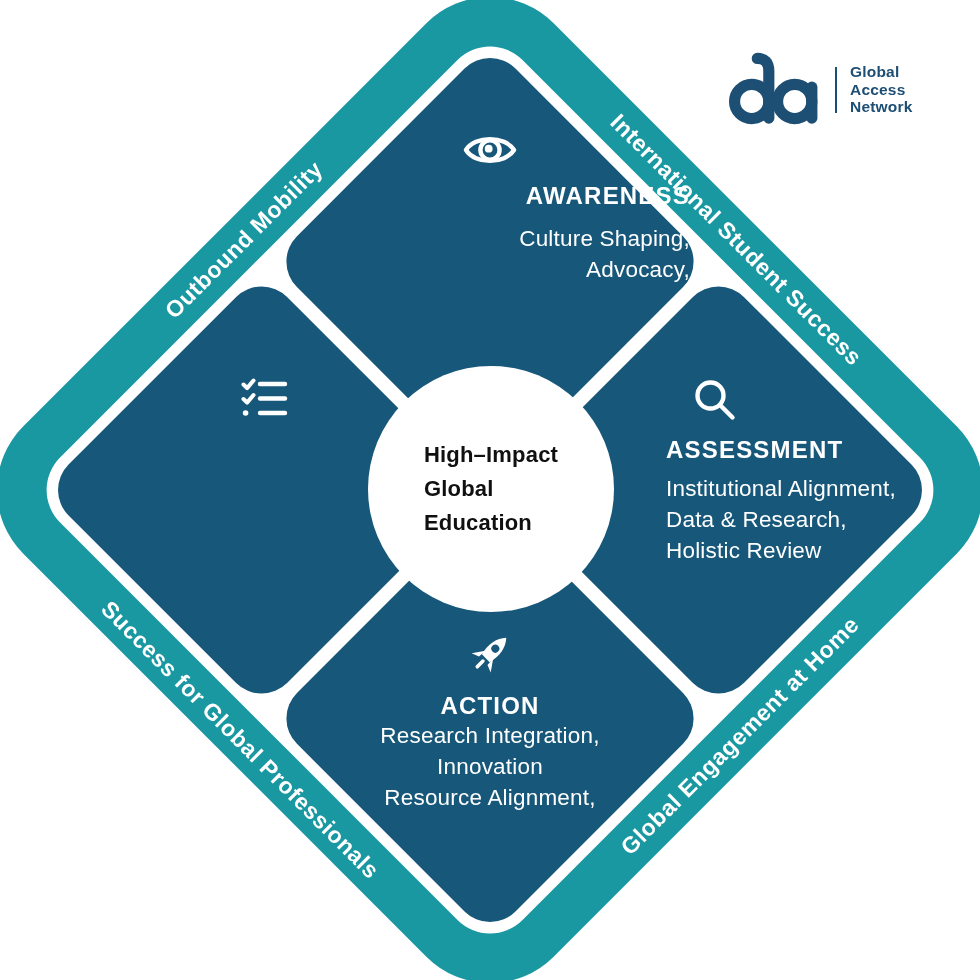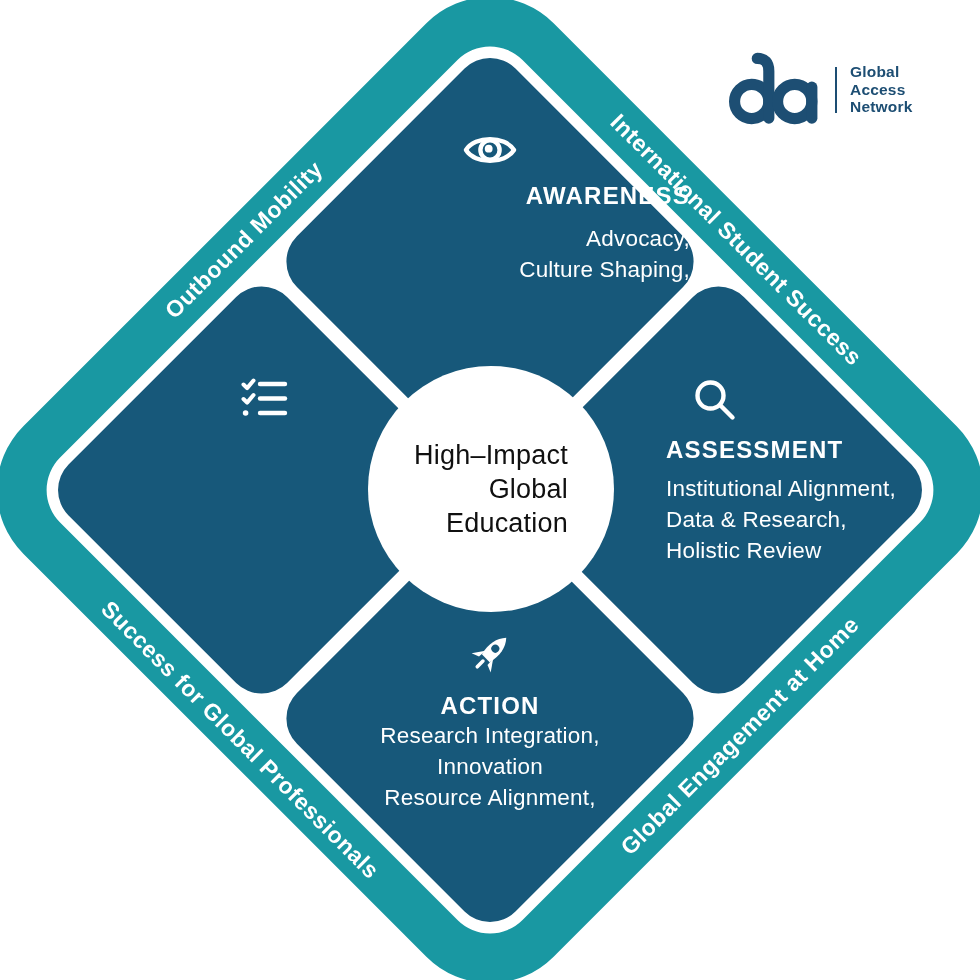--- a/index.html
+++ b/index.html
@@ -30,21 +30,21 @@
     display:grid;grid-template-columns:1fr 1fr;grid-template-rows:1fr 1fr;gap:14px;
   }
   .quad-cell{background:var(--blue);border-radius:36px;}
 
   
   .center-circle{
     position:absolute;left:368px;top:366px;width:246px;height:246px;border-radius:50%;
     background:var(--white);z-index:5;display:flex;align-items:center;justify-content:center;
   }
   .center-title{
-    text-align:right;font-weight:400;font-size:27px;line-height:34px;color:var(--ink);
+    text-align:left;font-weight:700;font-size:22px;line-height:34px;color:var(--ink);
     letter-spacing:.2px;
   }
 
   
   .q-content{position:absolute;z-index:10;color:var(--white);}
   .q-title{font-weight:700;font-size:24px;letter-spacing:1.2px;}
   .q-items{font-size:22.5px;line-height:31px;letter-spacing:.2px;}
   .q-icon{display:block;}
 
   .q-top{left:290px;top:128px;width:400px;text-align:right;}
@@ -106,22 +106,22 @@
   </div>
 
   <div class="q-content q-top">
     <svg class="q-icon" width="56" height="44" viewBox="0 0 56 44">
       <path class="stroke" d="M4 22 C 13 7.5, 43 7.5, 52 22 C 43 36.5, 13 36.5, 4 22 Z" stroke-width="4.4" stroke-linejoin="round"></path>
       <circle class="stroke" cx="28" cy="22" r="9.6" stroke-width="4.4"></circle>
       <circle class="fillw" cx="26.7" cy="20.7" r="3.9"></circle>
     </svg>
     <div class="q-title">AWARENESS</div>
     <div class="q-items">
+      <div>Culture Shaping,</div>
       <div>Advocacy,</div>
-      <div>Culture Shaping,</div>
     </div>
   </div>
 
   <svg class="q-left-icon" width="50" height="46" viewBox="0 0 50 46">
     <path class="stroke" d="M21 7 H46" stroke-width="4.4" stroke-linecap="round"></path>
     <path class="stroke" d="M21 21.5 H46" stroke-width="4.4" stroke-linecap="round"></path>
     <path class="stroke" d="M21 36 H46" stroke-width="4.4" stroke-linecap="round"></path>
     <path class="stroke" d="M4.5 7.5 l3.6 3.6 L14.5 3.5" stroke-width="4" stroke-linecap="round" stroke-linejoin="round"></path>
     <path class="stroke" d="M4.5 22 l3.6 3.6 L14.5 18" stroke-width="4" stroke-linecap="round" stroke-linejoin="round"></path>
     <circle class="fillw" cx="6.6" cy="36" r="2.8"></circle>

